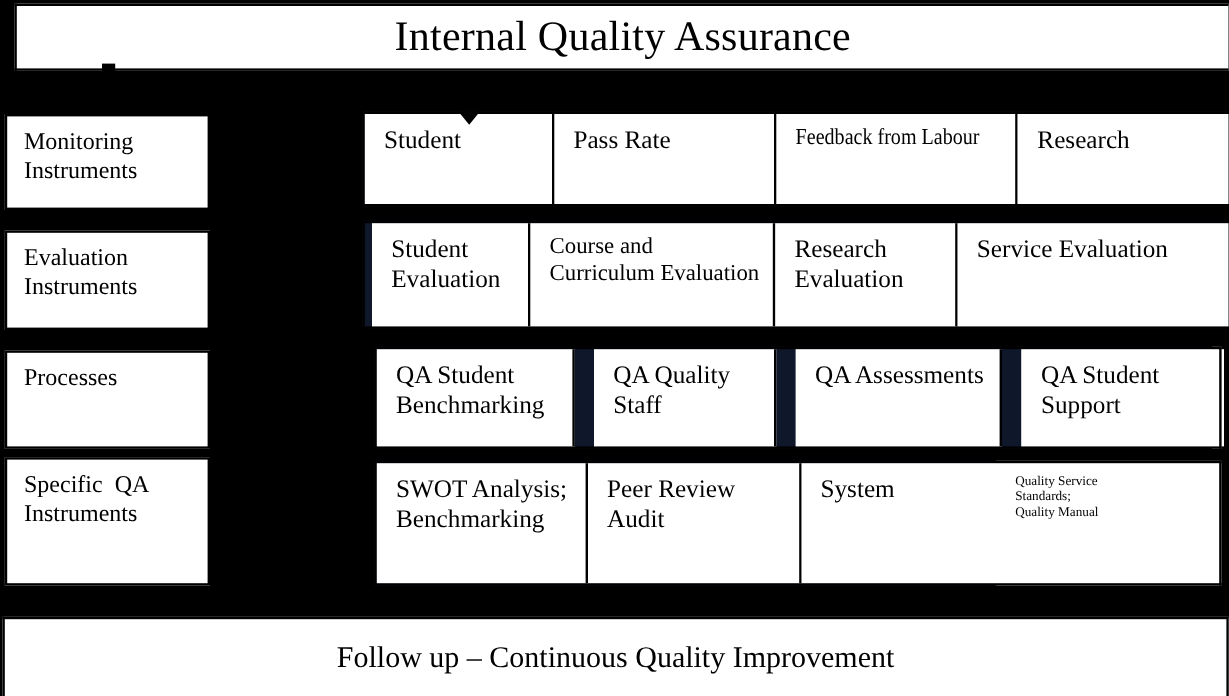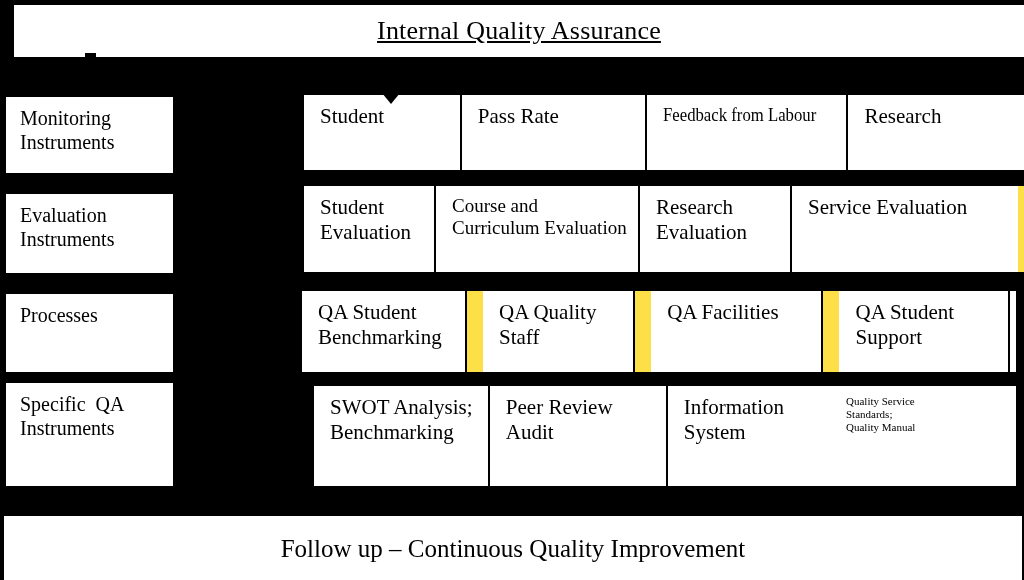--- a/index.html
+++ b/index.html
@@ -20,25 +20,26 @@
     position: absolute;
     background: #ffffff;
     box-sizing: border-box;
     border: 2px solid #000000;
     display: flex;
     flex-direction: column;
     justify-content: flex-start;
   }
   .band {
     position: absolute;
-    background: #fde047;
+    background: #0f172a;
     box-sizing: border-box;
     border: 2px solid #000000;
     display: flex;
     flex-direction: row;
+    justify-content: flex-end;
   }
   .cell {
     box-sizing: border-box;
     background: #ffffff;
     border-right: 2px solid #000000;
     padding: 9px 0 0 16px;
     display: flex;
     flex-direction: column;
     justify-content: flex-start;
     overflow: hidden;
@@ -48,21 +49,21 @@
     display: block;
     white-space: pre;
     line-height: 1.18;
   }
   
   #title-box {
     left: 12px; top: 3px; width: 1012px; height: 56px;
     align-items: center; justify-content: center;
     border-right: none;
   }
-  #title-box .line { font-size: 26px; letter-spacing: 0.2px; text-decoration: underline; }
+  #title-box .line { font-size: 35px; letter-spacing: 0.2px; }
   #footer-box {
     left: 2px; top: 514px; width: 1022px; height: 68px;
     align-items: center; justify-content: center;
     border-bottom: none;
   }
   #footer-box .line { font-size: 25px; }
   
   #title-connector {
     position: absolute;
     left: 85px; top: 53px; width: 11px; height: 8px;
@@ -81,21 +82,21 @@
   
   .left-box { left: 4px; width: 171px; padding: 10px 0 0 14px; }
   .left-box .line { font-size: 20px; }
   #left-box-0 { top: 95px;  height: 80px; }
   #left-box-1 { top: 192px; height: 83px; }
   #left-box-2 { top: 292px; height: 82px; }
   #left-box-3 { top: 381px; height: 107px; }
   
   #band-0 { left: 302px; top: 93px;  width: 722px; height: 79px;  border-right: none; }
   #band-1 { left: 302px; top: 184px; width: 722px; height: 90px;  border-right: none; }
-  #band-2 { left: 300px; top: 289px; width: 710px; height: 85px; gap: 16px; }
+  #band-2 { left: 312px; top: 289px; width: 710px; height: 85px; gap: 16px; }
   #band-3 { left: 312px; top: 384px; width: 628px; height: 104px; }
   .s21 { font-size: 21px; }
   .s19 { font-size: 19px; }
   .s17 { font-size: 11px; }
   .narrow { font-stretch: condensed; transform: scaleX(0.88); transform-origin: left center; }
 </style>
 </head>
 <body>
 
 <div id="canvas">
@@ -158,39 +159,38 @@
   <div class="band" id="band-2">
     <div class="cell" style="width:178px">
       <span class="line s21">QA Student</span>
       <span class="line s21">Benchmarking</span>
     </div>
     <div class="cell" style="width:164px">
       <span class="line s21">QA Quality</span>
       <span class="line s21">Staff</span>
     </div>
     <div class="cell" style="width:186px">
-      <span class="line s21">QA Facilities</span>
+      <span class="line s21">QA Assessments</span>
     </div>
     <div class="cell last" style="width:182px">
       <span class="line s21">QA Student</span>
       <span class="line s21">Support</span>
     </div>
   </div>
 
   <div class="band" id="band-3">
     <div class="cell" style="width:177px">
       <span class="line s21">SWOT Analysis;</span>
       <span class="line s21">Benchmarking</span>
     </div>
     <div class="cell" style="width:179px">
       <span class="line s21">Peer Review</span>
       <span class="line s21">Audit</span>
     </div>
     <div class="cell" style="width:172px">
-      <span class="line s21">Information</span>
       <span class="line s21">System</span>
     </div>
     <div class="cell last" style="width:100px">
       <span class="line s17">Quality Service</span>
       <span class="line s17">Standards;</span>
       <span class="line s17">Quality Manual</span>
     </div>
   </div>
 
   <div class="box" style="left:830px; top:384px; width:188px; height:104px; border-left:none; padding:9px 0 0 16px;">

